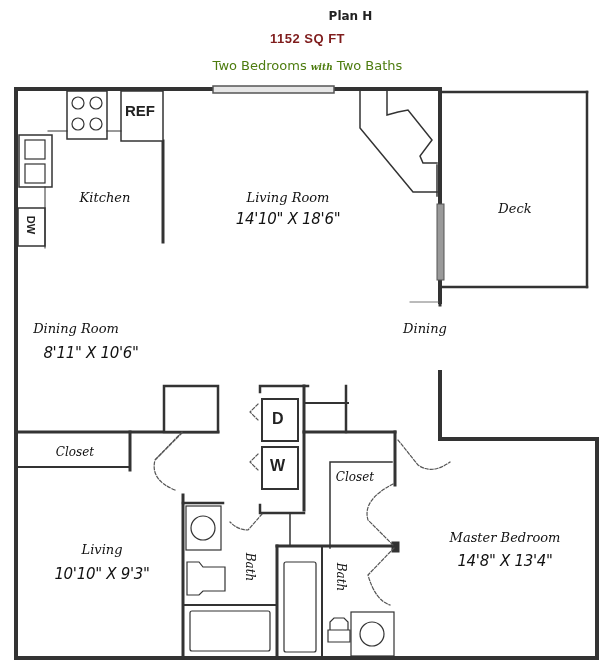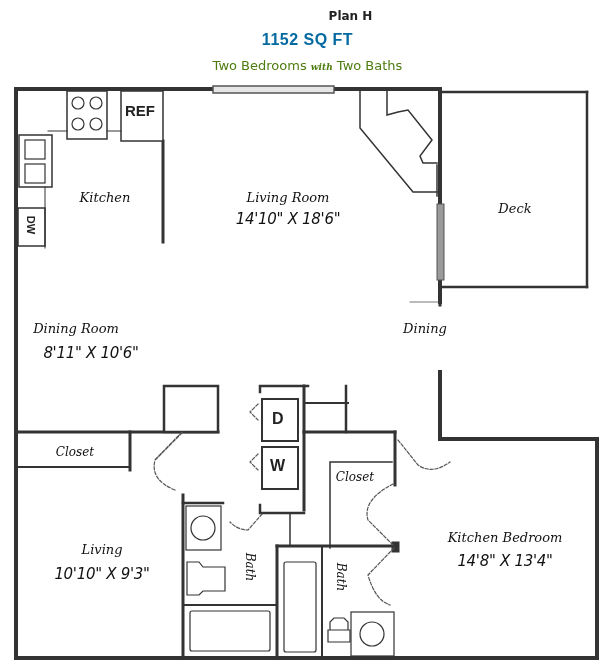--- a/index.html
+++ b/index.html
@@ -1,19 +1,19 @@
 <!DOCTYPE html>
 <html><head>
   <meta charset="utf-8">
   <style>
     html, body { margin: 0; padding: 0; background: #ffffff; }
     body { width: 615px; height: 663px; position: relative; overflow: hidden; font-family: "DejaVu Sans", sans-serif; color: #111; }
     .hdr { position: absolute; left: 0; width: 615px; text-align: center; }
     .plan-name { top: 9px; font-size: 12px; font-weight: bold; color: #222; font-family: "DejaVu Sans", sans-serif; padding-left: 43px; }
-    .sqft { top: 31px; font-size: 16px; font-weight: bold; color: #0369a1; font-family: "Liberation Sans", sans-serif; letter-spacing: 0.5px; }
+    .sqft { top: 31px; font-size: 13px; font-weight: bold; color: #7f1d1d; font-family: "Liberation Sans", sans-serif; letter-spacing: 0.5px; }
     .sub { top: 58px; font-size: 13px; color: #4d7c0f; font-family: "DejaVu Sans", sans-serif; }
     .sub .with { font-family: "DejaVu Serif", serif; font-style: italic; font-size: 9px; font-weight: bold; }
     svg.plan { position: absolute; left: 0; top: 0; }
     .lbl { position: absolute; font-family: "DejaVu Serif", serif; font-style: italic; color: #111; text-align: center; white-space: nowrap; }
     .room-name { font-size: 13px; }
     .room-dim { font-family: "DejaVu Sans", sans-serif; font-style: italic; font-size: 15px; letter-spacing: -0.3px; }
     .small { font-size: 12px; }
     .vert { transform: rotate(90deg); transform-origin: center center; }
     .appl { position: absolute; font-family: "Liberation Sans", sans-serif; font-weight: bold; color: #222; text-align: right; }
   </style>
@@ -151,14 +151,14 @@
 
 <div class="lbl small" style="left:50px; top:445px; width:50px;">Closet</div>
 <div class="lbl small" style="left:330px; top:470px; width:50px;">Closet</div>
 
 <div class="lbl room-name" style="left:62px; top:542px; width:80px;">Living</div>
 <div class="lbl room-dim" style="left:46px; top:565px; width:112px;">10'10" X 9'3"</div>
 
 <div class="lbl small vert" style="left:230px; top:560px; width:40px;">Bath</div>
 <div class="lbl small vert" style="left:321px; top:570px; width:40px;">Bath</div>
 
-<div class="lbl room-name" style="left:440px; top:530px; width:130px;">Kitchen Bedroom</div>
+<div class="lbl room-name" style="left:440px; top:530px; width:130px;">Master Bedroom</div>
 <div class="lbl room-dim" style="left:446px; top:552px; width:118px;">14'8" X 13'4"</div>
 
 </body></html>

